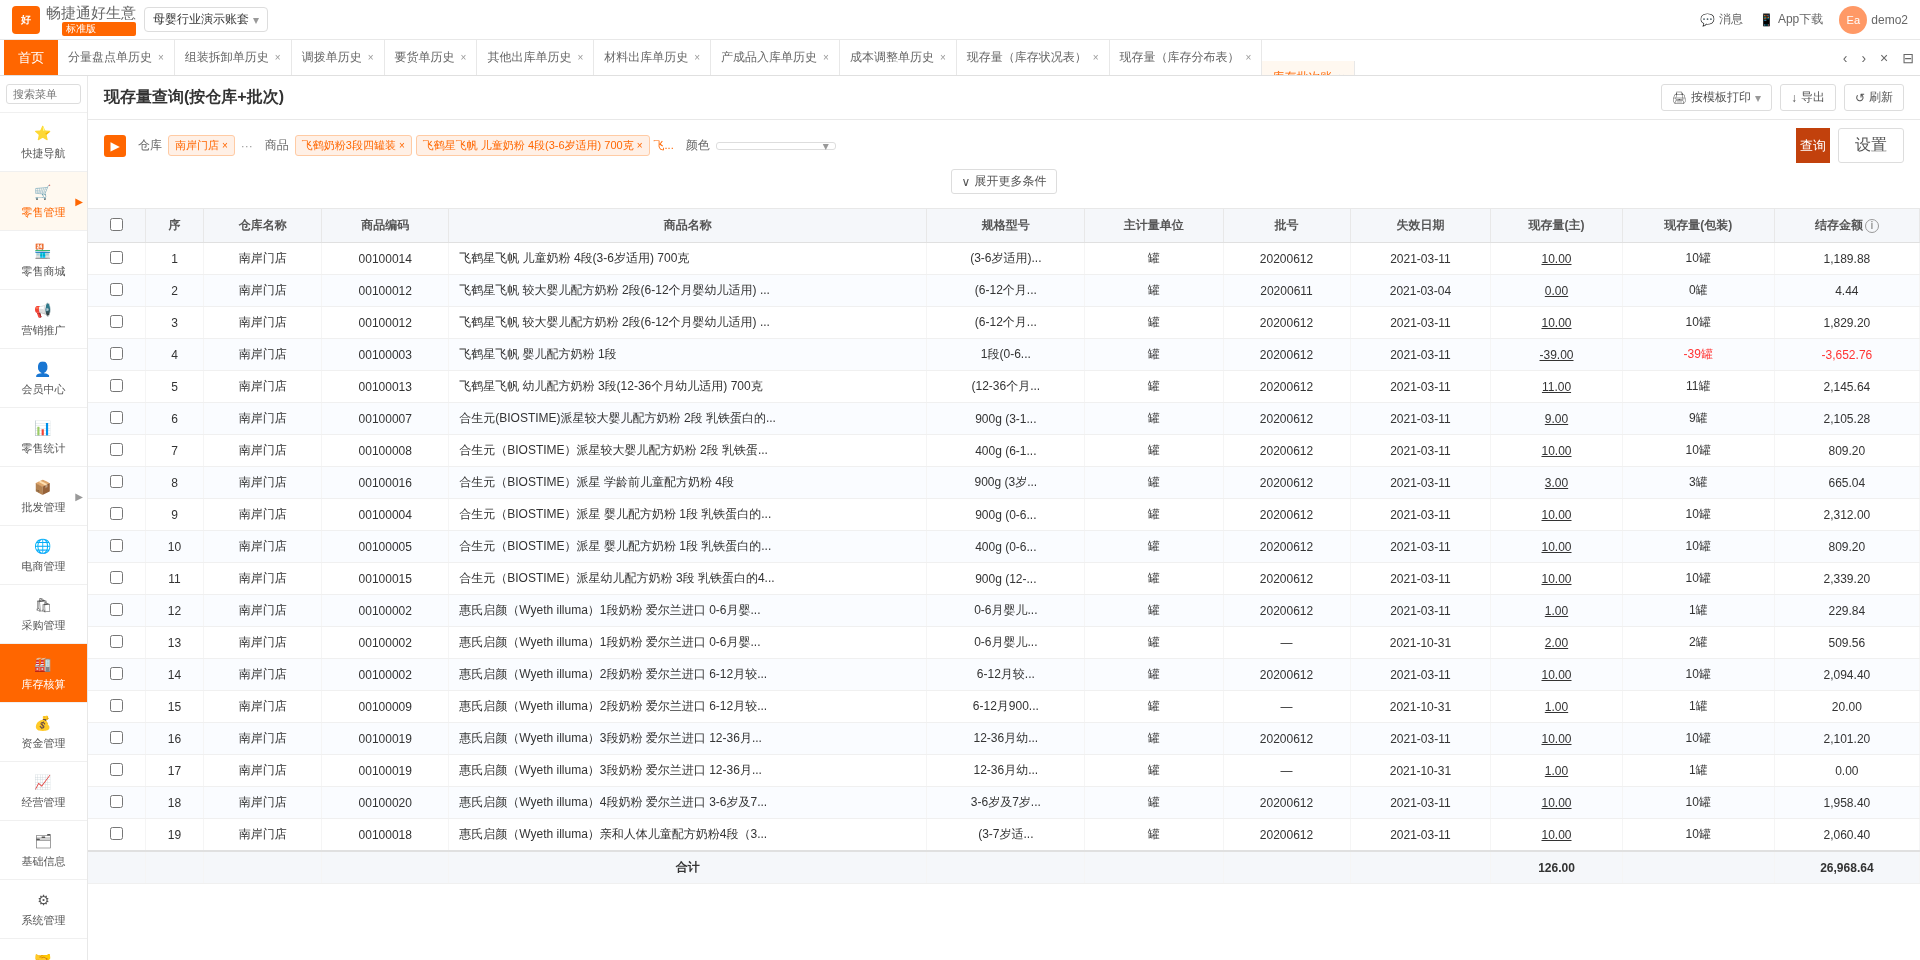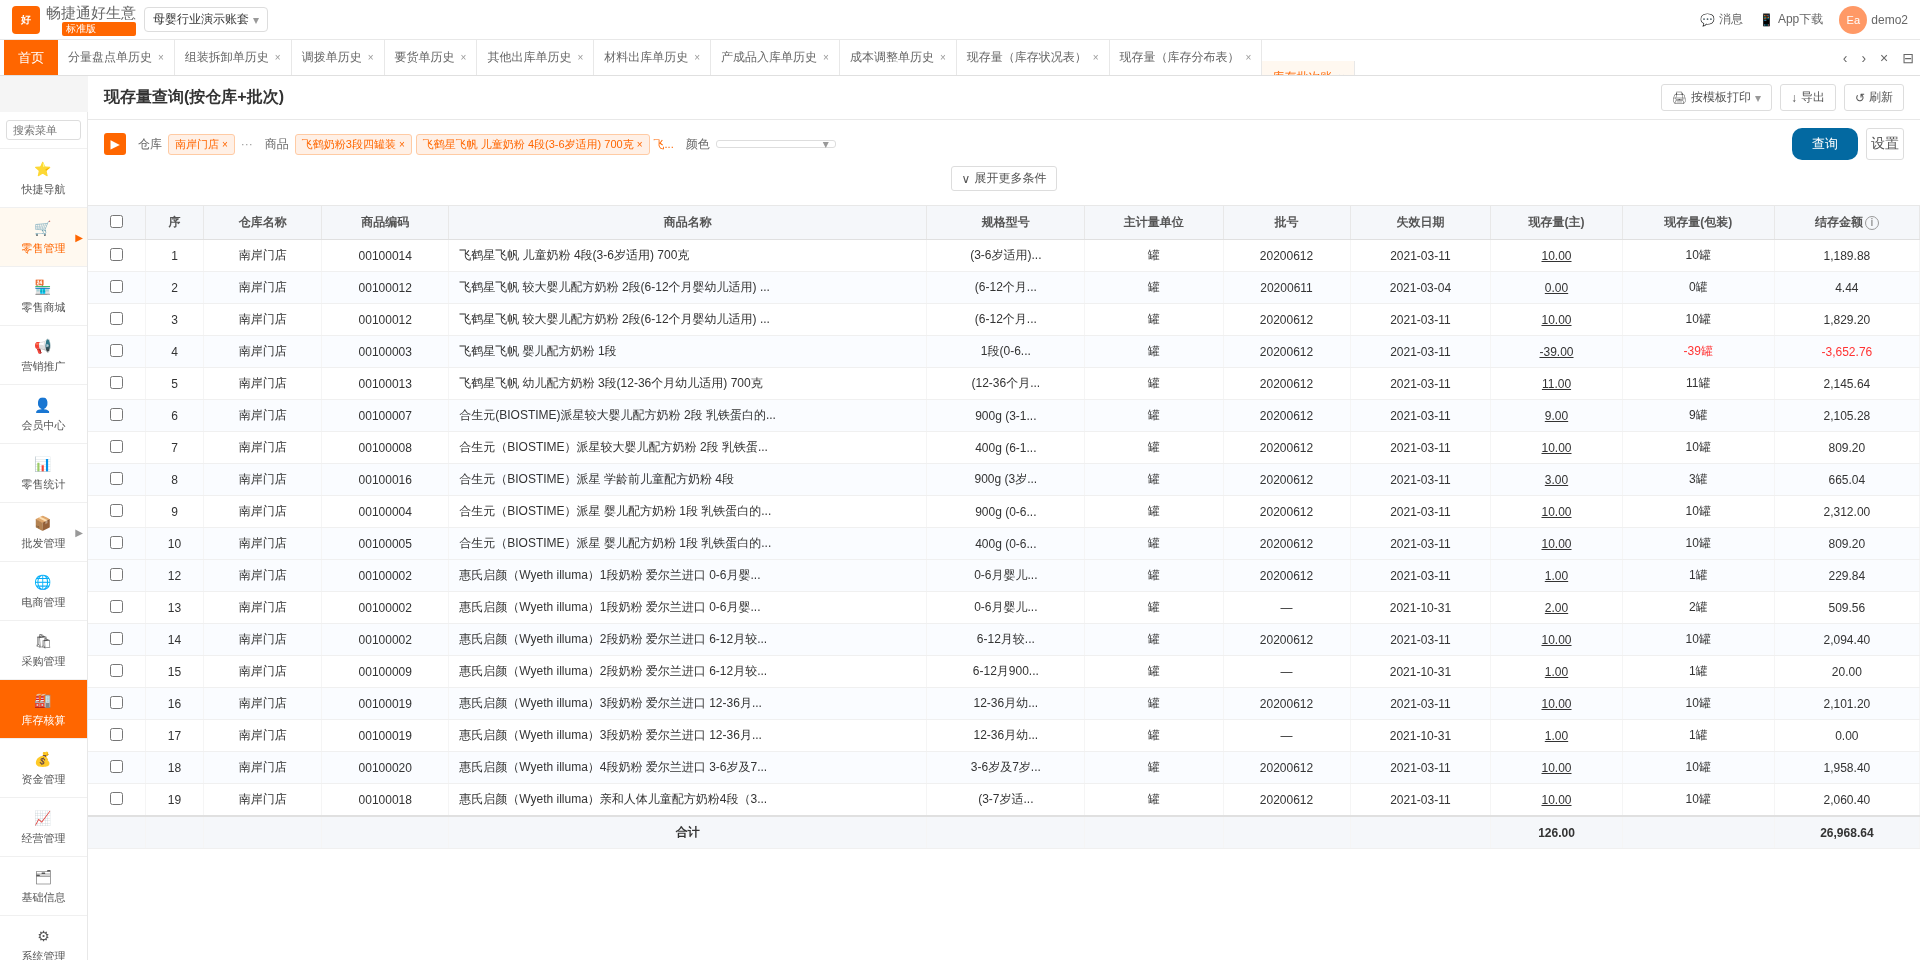--- a/index.html
+++ b/index.html
@@ -103,21 +103,20 @@
       height: calc(100vh - 76px);
     }
 
     
     .sidebar {
       width: 88px;
       background: #fff;
       border-right: 1px solid #e8e8e8;
       display: flex; flex-direction: column;
       overflow-y: auto;
-      margin-top: 36px;
     }
     .sidebar-item {
       display: flex; flex-direction: column; align-items: center;
       padding: 10px 4px; cursor: pointer; color: #555; font-size: 11px;
       border-bottom: 1px solid #f0f0f0; gap: 3px;
     }
     .sidebar-item.active {
       background: #ff6600; color: #fff;
     }
     .sidebar-item .icon-box {
@@ -187,28 +186,28 @@
       color: #ff6600; cursor: pointer; font-size: 11px;
     }
     .expand-btn {
       display: flex; align-items: center; gap: 4px;
       border: 1px solid #ddd; border-radius: 3px; padding: 3px 10px;
       cursor: pointer; background: #fff; color: #555; font-size: 12px;
       margin: 6px auto; width: fit-content;
     }
 
     .query-btn {
-      background: #0369a1; color: #fff;
-      border: none; border-radius: 10px;
-      padding: 6px 20px; cursor: pointer; font-size: 13px;
+      background: #c2410c; color: #fff;
+      border: none; border-radius: 0;
+      padding: 6px 4px; cursor: pointer; font-size: 13px;
     }
     .setting-btn {
       background: #fff; color: #555;
       border: 1px solid #ddd; border-radius: 3px;
-      padding: 6px 4px; cursor: pointer; font-size: 14px;
+      padding: 6px 16px; cursor: pointer; font-size: 16px;
     }
 
     
     .table-container {
       flex: 1; overflow: auto; background: #fff; margin: 0;
     }
     table {
       width: 100%; border-collapse: collapse; font-size: 12px;
     }
     thead th {
@@ -632,20 +631,34 @@
     <td>00100005</td>
     <td class="td-left" style="max-width:280px;overflow:hidden;text-overflow:ellipsis;">合生元（BIOSTIME）派星 婴儿配方奶粉 1段 乳铁蛋白的...</td>
     <td>400g (0-6...</td>
     <td>罐</td>
     <td>20200612</td>
     <td>2021-03-11</td>
     <td class=" underline-val">10.00</td>
     <td class="">10罐</td>
     <td class="">809.20</td>
   </tr>
+            <tr>
+    <td><input type="checkbox" style=""></td>
+    <td>11</td>
+    <td>南岸门店</td>
+    <td>00100015</td>
+    <td class="td-left" style="max-width:280px;overflow:hidden;text-overflow:ellipsis;">合生元（BIOSTIME）派星幼儿配方奶粉 3段 乳铁蛋白的4...</td>
+    <td>900g (12-...</td>
+    <td>罐</td>
+    <td>20200612</td>
+    <td>2021-03-11</td>
+    <td class=" underline-val">10.00</td>
+    <td class="">10罐</td>
+    <td class="">2,339.20</td>
+  </tr>
             <tr class="alt">
     <td><input type="checkbox" style=""></td>
     <td>12</td>
     <td>南岸门店</td>
     <td>00100002</td>
     <td class="td-left" style="max-width:280px;overflow:hidden;text-overflow:ellipsis;">惠氏启颜（Wyeth illuma）1段奶粉 爱尔兰进口 0-6月婴...</td>
     <td>0-6月婴儿...</td>
     <td>罐</td>
     <td>20200612</td>
     <td>2021-03-11</td>

